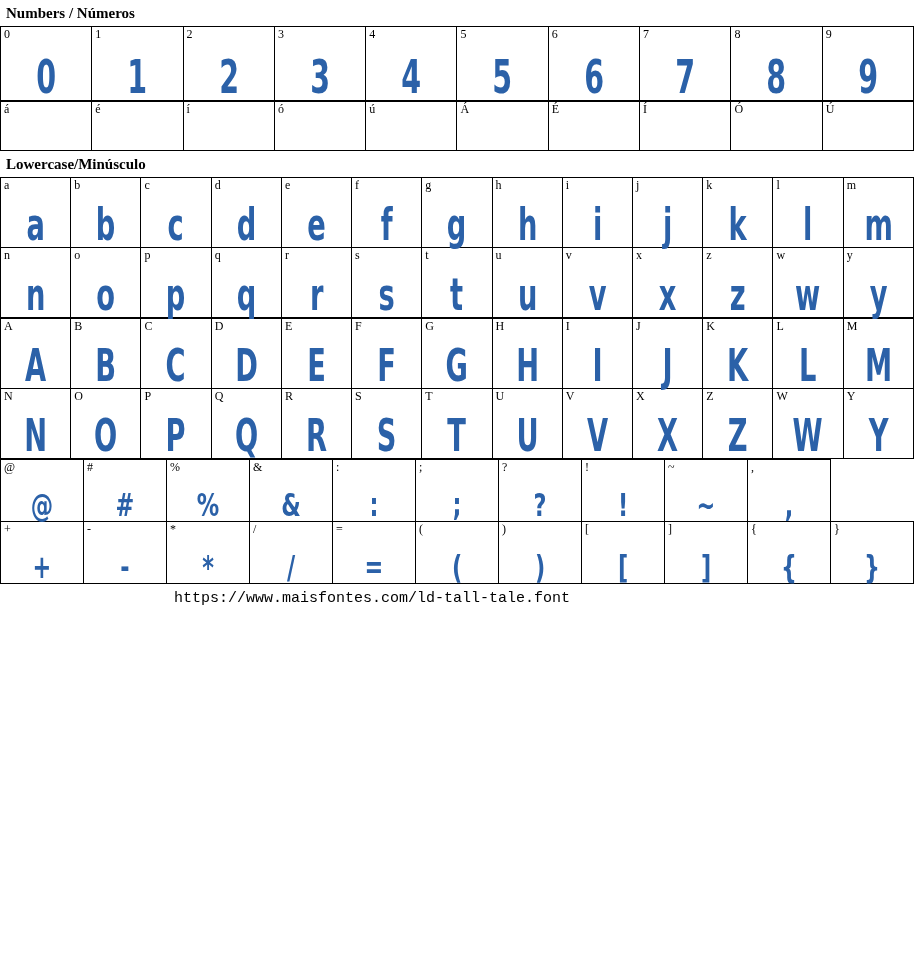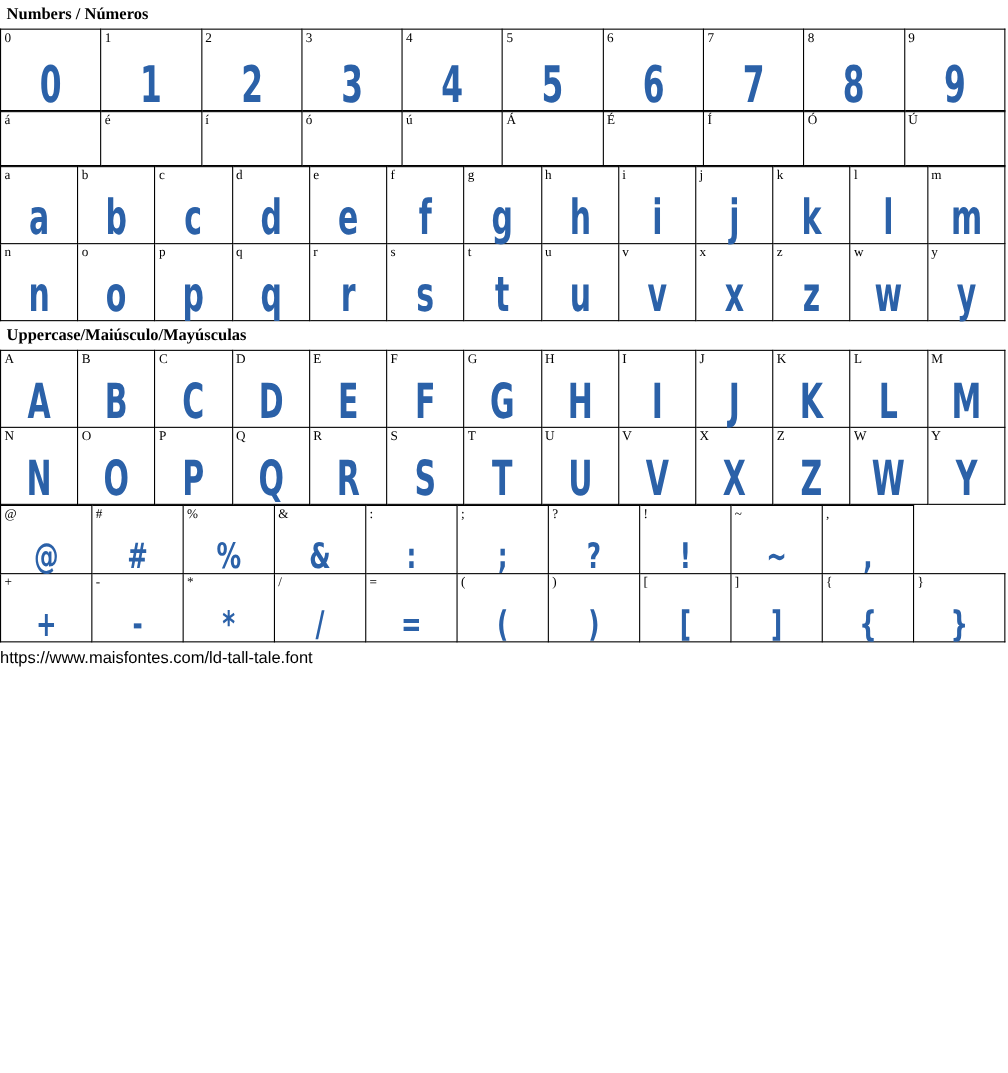--- a/index.html
+++ b/index.html
@@ -76,22 +76,22 @@
     padding-top: 10px;
     transform: scaleX(0.62);
   }
   .row-others td { height: 76px; }
   .row-others .cell-glyph {
     font-size: 32px;
     padding-top: 14px;
     transform: scaleX(0.7);
   }
   .footer-url {
-    text-align: left;
-    font-family: Liberation Sans, sans-serif;
+    text-align: center;
+    font-family: Liberation Mono, monospace;
     font-size: 15px;
     color: #000000;
     padding: 6px 16px 0 0;
   }
 </style>
 </head>
 <body>
 
 <div class="page">
 
@@ -183,20 +183,21 @@
             <span class="cell-glyph"></span>
           </td>
       <td>
             <span class="cell-label">Ú</span>
             <span class="cell-glyph"></span>
           </td>
     </tr>
   </tbody>
     </table>
 
+  <div class="section-title">Lowercase/Minúsculo</div>
   <table class="glyph-table row-mid">
     <tbody>
         <tr>
       <td>
             <span class="cell-label">a</span>
             <span class="cell-glyph">a</span>
           </td>
       <td>
             <span class="cell-label">b</span>
             <span class="cell-glyph">b</span>
@@ -296,21 +297,20 @@
             <span class="cell-glyph">w</span>
           </td>
       <td>
             <span class="cell-label">y</span>
             <span class="cell-glyph">y</span>
           </td>
     </tr>
   </tbody>
     </table>
 
-  <div class="section-title">Uppercase/Maiúsculo/Mayúsculas</div>
   <table class="glyph-table row-mid">
     <tbody>
         <tr>
       <td>
             <span class="cell-label">A</span>
             <span class="cell-glyph">A</span>
           </td>
       <td>
             <span class="cell-label">B</span>
             <span class="cell-glyph">B</span>

